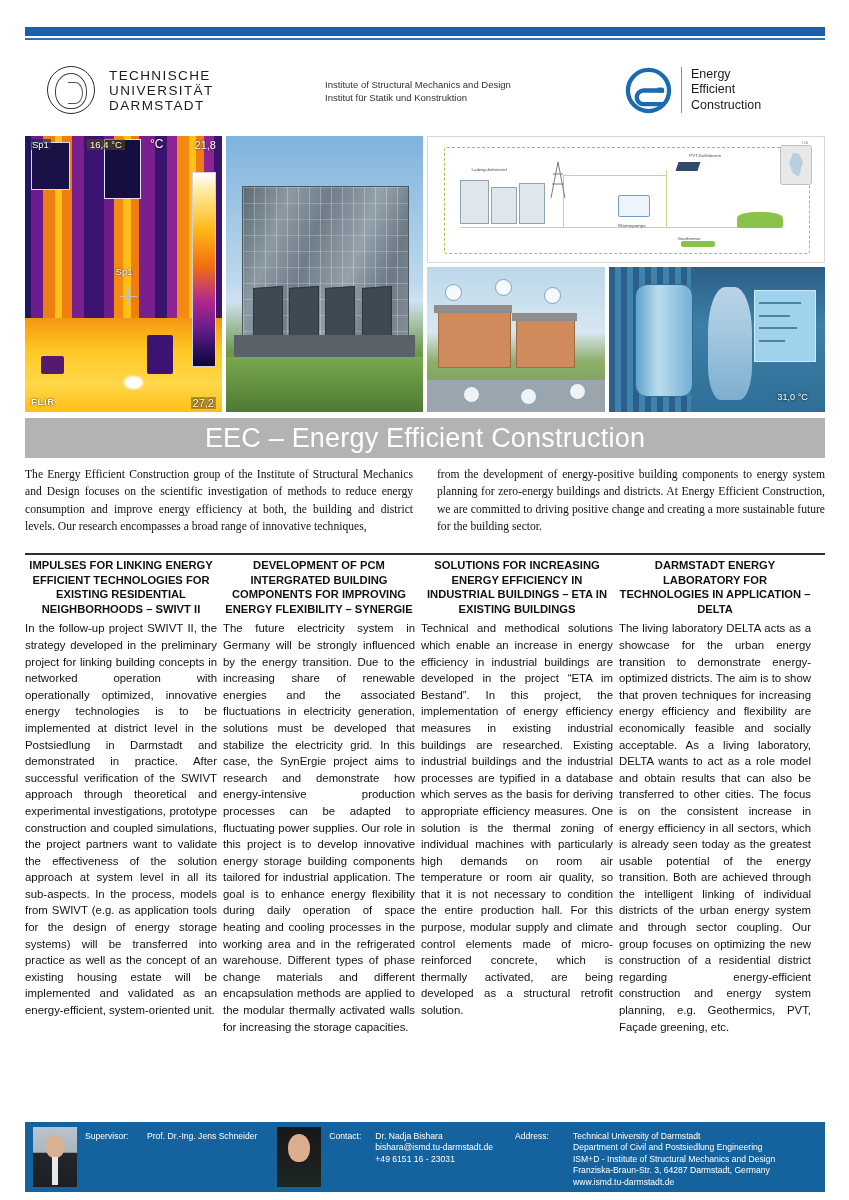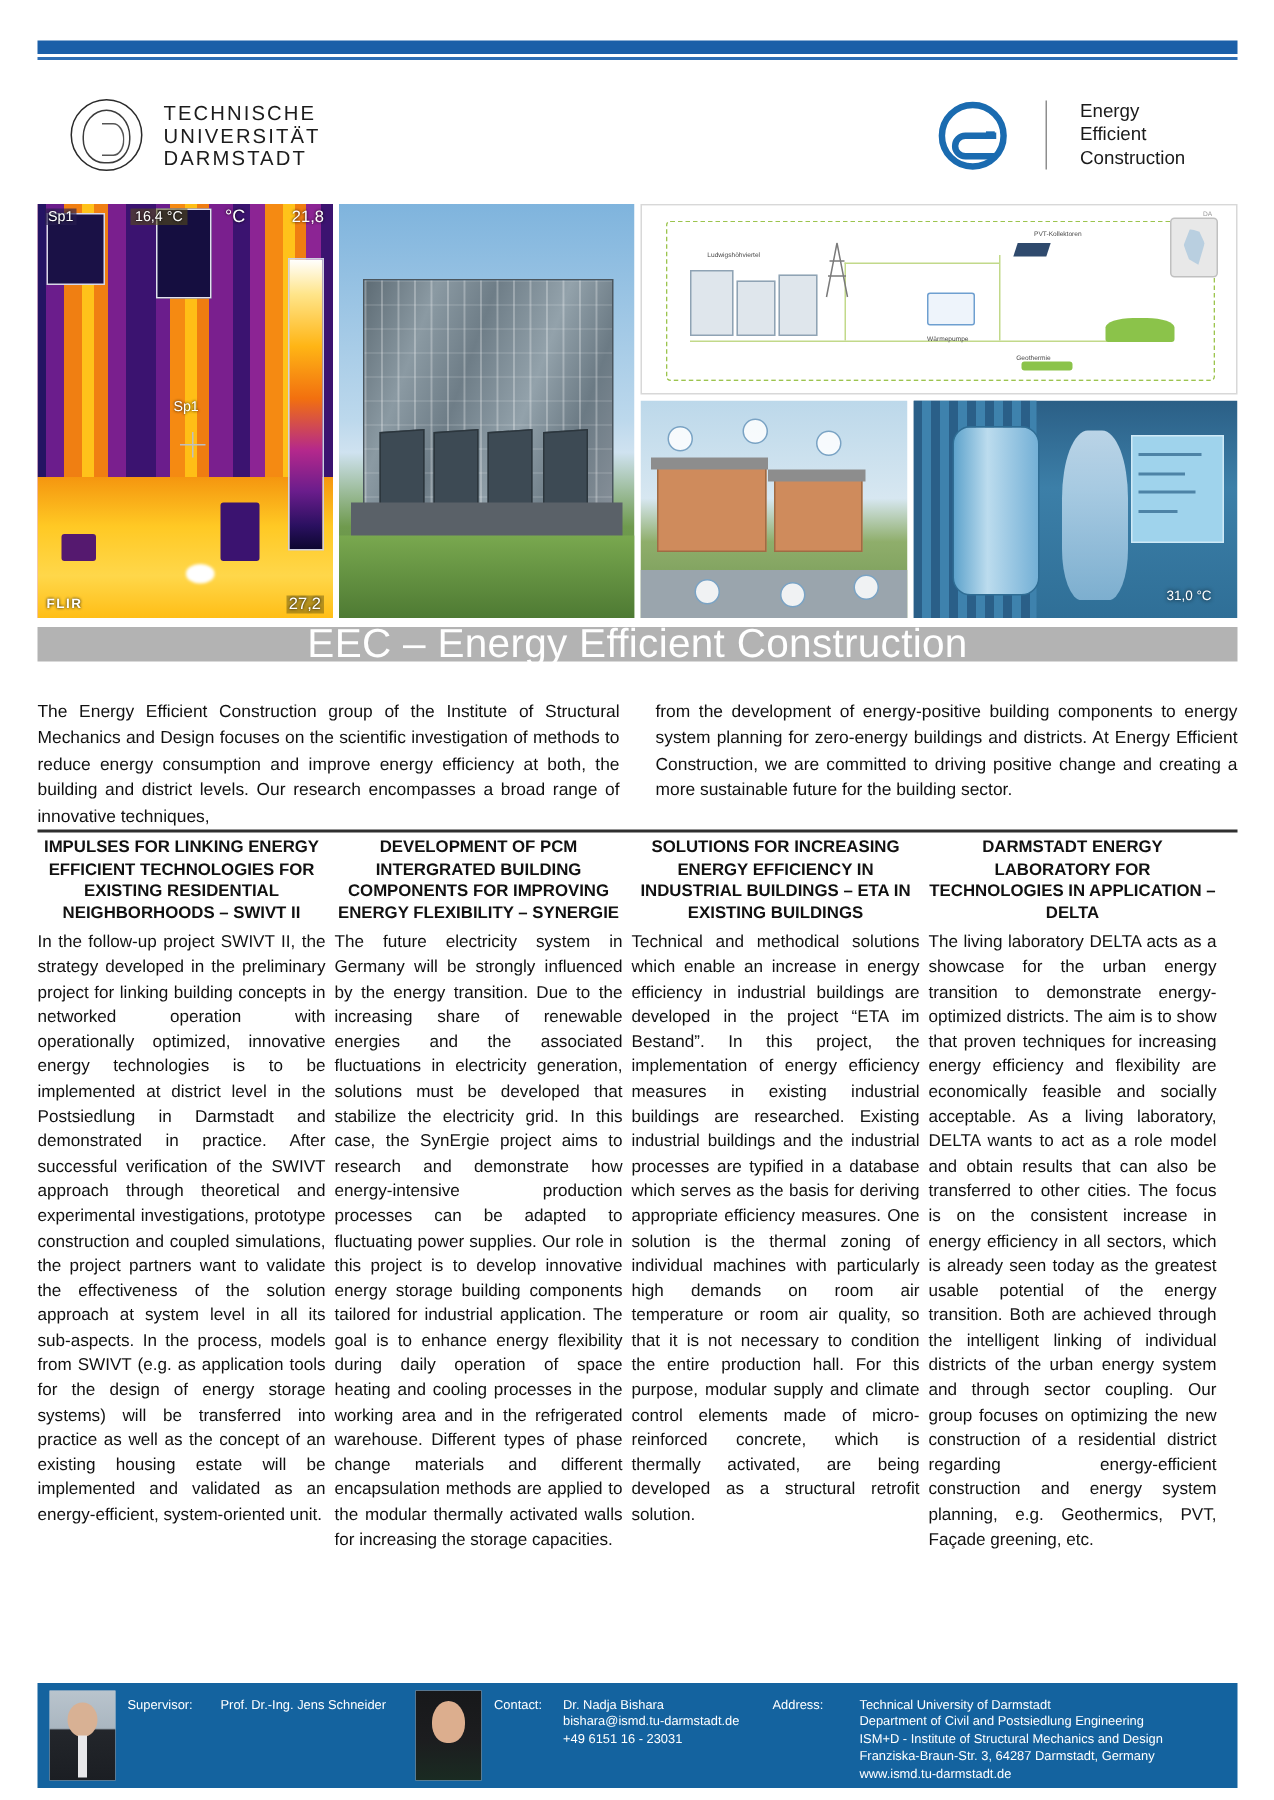--- a/index.html
+++ b/index.html
@@ -21,21 +21,21 @@
   .tud-mark{width:46px;height:46px;border-radius:50%;border:1.4px solid #2a2a2a;position:relative;flex:none;overflow:hidden;background:#fff;}
   .tud-mark:before{content:"";position:absolute;left:7px;top:6px;width:30px;height:34px;border-radius:50% 50% 45% 45%;border:1.2px solid #3c3c3c;}
   .tud-mark:after{content:"";position:absolute;left:20px;top:15px;width:14px;height:20px;border-radius:0 60% 60% 0;border:1.1px solid #555;border-left:none;}
   .tud-txt{font-size:13.5px;letter-spacing:1.4px;line-height:15px;color:#1c1c1c;font-family:"Liberation Sans",sans-serif;}
   .ismd{width:300px;}
   .ismd-title{font-size:26px;letter-spacing:.3px;color:#1a1a1a;line-height:28px;font-weight:400;}
   .ismd-title .plus{color:#2f79c4;}
   .ismd-sub{font-size:9.5px;color:#333;line-height:12.5px;margin-top:3px;}
   .eec{width:200px;display:flex;align-items:center;gap:9px;}
   .eec-mark{width:47px;height:47px;flex:none;}
-  .eec-txt{font-size:12.5px;line-height:15.5px;color:#1a1a1a;border-left:1.3px solid #8e8e8e;padding-left:22px;margin-left:16px;}
+  .eec-txt{font-size:12.5px;line-height:15.5px;color:#1a1a1a;border-left:1.3px solid #8e8e8e;padding-left:9px;}
 
   
   .imgs{position:absolute;left:25px;top:136px;width:800px;height:276px;display:flex;gap:4px;}
   .col-a{width:197px;height:276px;position:relative;overflow:hidden;}
   .col-b{width:197px;height:276px;position:relative;overflow:hidden;}
   .col-c{width:398px;height:276px;display:flex;flex-direction:column;gap:4px;}
   .c-top{width:398px;height:127px;position:relative;overflow:hidden;background:#fdfdfd;border:1px solid #d8d8d8;box-sizing:border-box;}
   .c-bot{width:398px;height:145px;display:flex;gap:4px;}
   .c-bot-l{width:178px;position:relative;overflow:hidden;}
   .c-bot-r{width:216px;position:relative;overflow:hidden;}
@@ -109,26 +109,26 @@
     background:repeating-linear-gradient(90deg,#2a5f88 0 6px,#3e82ad 6px 12px);}
   .tank-body{position:absolute;left:12%;top:12%;width:26%;height:76%;border-radius:12px;
     background:linear-gradient(90deg,#5ea3cc,#bcdcee 40%,#74b0d6 100%);border:1px solid #2f6d94;}
   .tank-person{position:absolute;left:46%;top:14%;width:20%;height:78%;border-radius:40% 40% 30% 30%;
     background:linear-gradient(180deg,rgba(210,230,245,.85),rgba(150,195,225,.75));}
   .tank-screen{position:absolute;right:4%;top:16%;width:28%;height:48%;background:#9fd3ec;border:1px solid #cfe9f6;}
   .tank-screen .ln{position:absolute;left:6%;height:2px;background:#4d83a6;}
   .tank-temp{position:absolute;right:8%;bottom:7%;color:#fff;font-size:9px;text-shadow:0 0 3px #000;}
 
   
-  .titleband{position:absolute;left:25px;top:418px;width:800px;height:23px;background:#b3b3b3;display:flex;align-items:center;justify-content:center;}
+  .titleband{position:absolute;left:25px;top:418px;width:800px;height:40px;background:#b3b3b3;display:flex;align-items:center;justify-content:center;}
   .titleband span{color:#ffffff;font-size:27px;letter-spacing:.2px;font-family:"Liberation Sans",sans-serif;}
 
   
   .intro{position:absolute;left:25px;top:466px;width:800px;display:flex;gap:24px;}
-  .intro p{margin:0;width:388px;font-size:11.6px;line-height:17.4px;color:#111;text-align:justify;font-family:Liberation Sans, sans-serif;}
+  .intro p{margin:0;width:388px;font-size:11.6px;line-height:17.4px;color:#111;text-align:justify;font-family:Liberation Serif, serif;}
   .rule{position:absolute;left:25px;top:553px;width:800px;height:1.6px;background:#2f2f2f;}
 
   
   .cols{position:absolute;left:25px;top:558px;width:800px;display:flex;gap:6px;}
   .col{width:192px;}
   .col h3{margin:0 0 4px 0;font-size:11.2px;line-height:14.6px;color:#111;font-weight:bold;text-transform:uppercase;font-family:"Liberation Sans",sans-serif;text-align:center;}
   .col p{margin:0;font-size:11.4px;line-height:16.6px;color:#111;text-align:justify;font-family:"Liberation Sans",sans-serif;}
 
   
   .footer{position:absolute;left:25px;top:1122px;width:800px;height:70px;background:#14639f;color:#fff;display:flex;align-items:flex-start;}
@@ -159,20 +159,24 @@
     <div class="tud">
       <div class="tud-mark"></div>
       <div class="tud-txt">
         <div>TECHNISCHE</div>
         <div>UNIVERSITÄT</div>
         <div>DARMSTADT</div>
       </div>
     </div>
 
     <div class="ismd">
+      <div class="ismd-sub">
+        <div>Institute of Structural Mechanics and Design</div>
+        <div>Institut für Statik und Konstruktion</div>
+      </div>
     </div>
 
     <div class="eec">
       <svg class="eec-mark" viewBox="0 0 48 48">
         <circle cx="24" cy="24" r="21" fill="none" stroke="#1a6bb0" stroke-width="4.4"></circle>
         <path d="M40 24 H19 a7 7 0 0 0 0 14 H40" fill="none" stroke="#1a6bb0" stroke-width="4.4"></path>
         <rect x="33" y="21" width="6" height="5" fill="#1a6bb0"></rect>
       </svg>
       <div class="eec-txt">
         <div>Energy</div>

